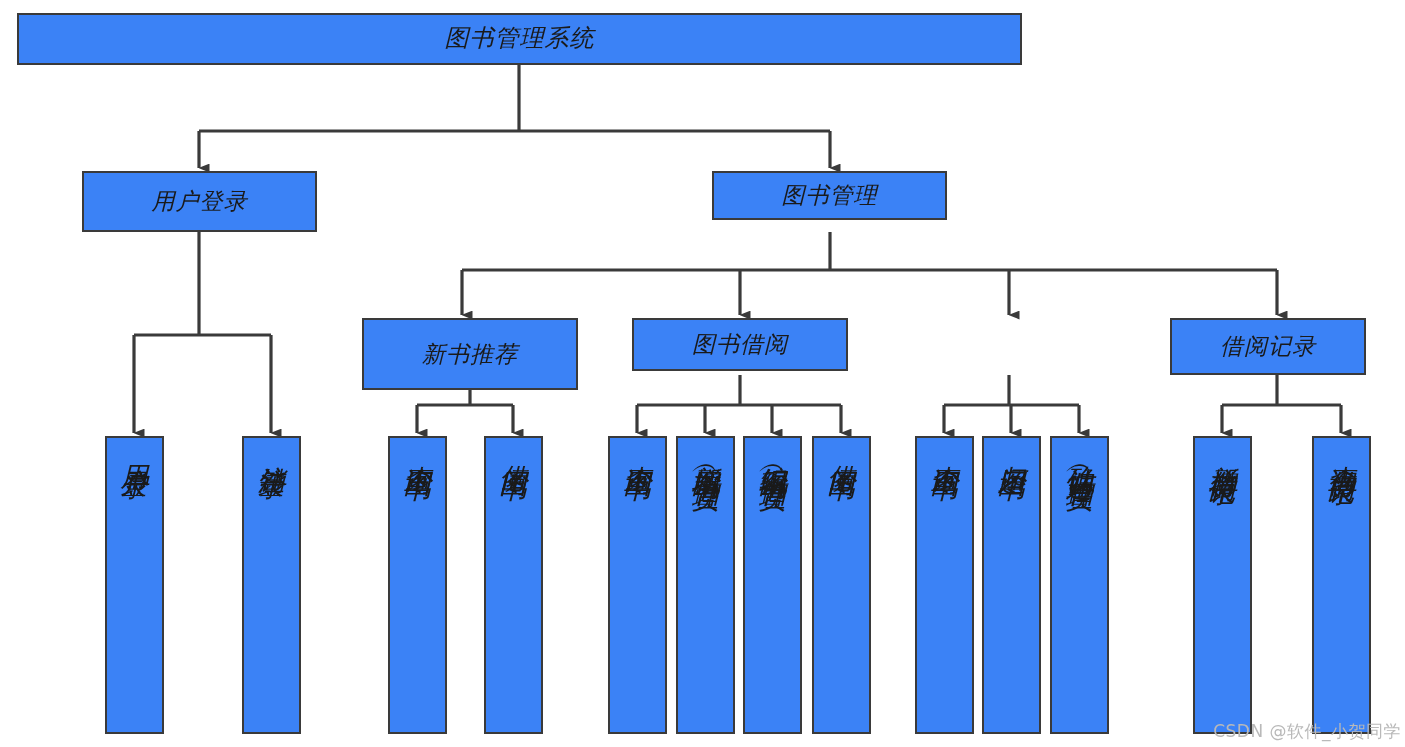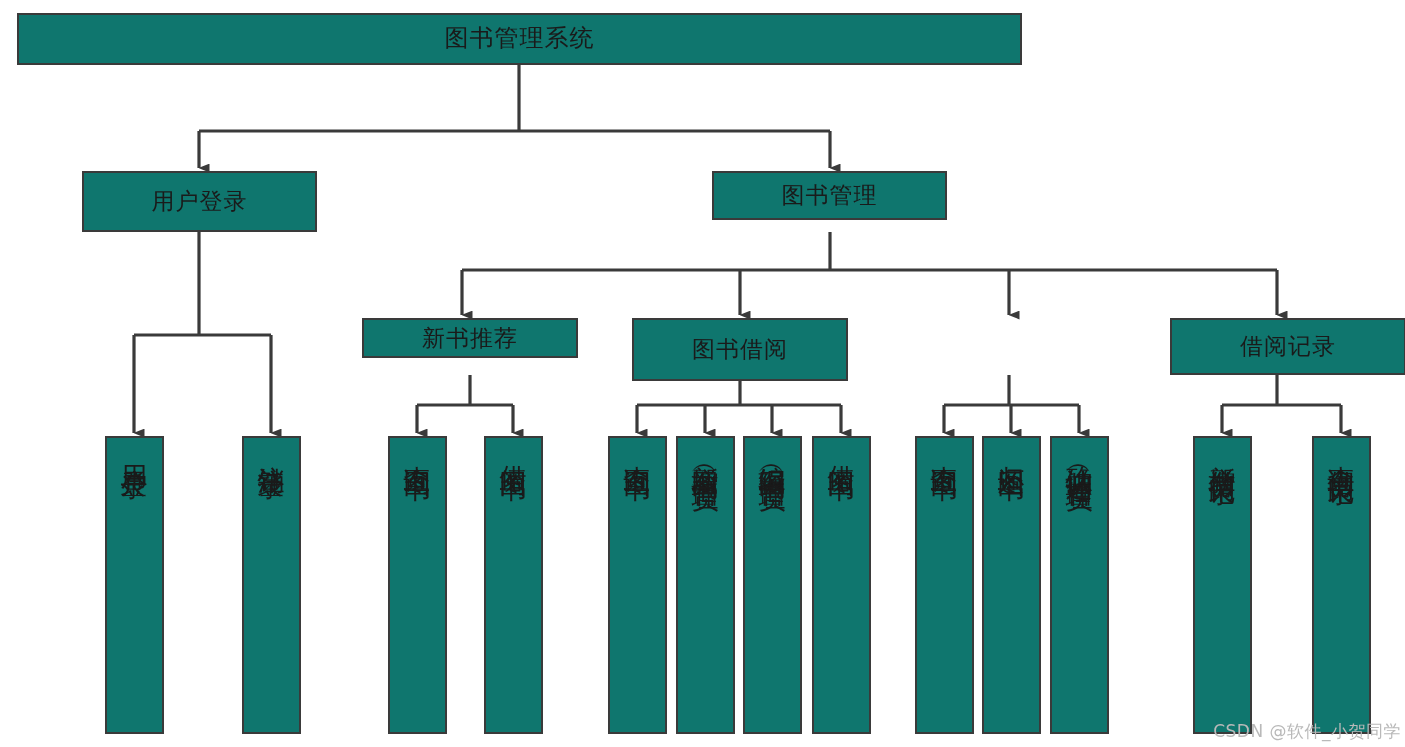--- a/index.html
+++ b/index.html
@@ -9,27 +9,28 @@
     background:#ffffff;
     font-family:"DejaVu Sans","Liberation Sans",sans-serif;
     overflow:hidden;
   }
   #diagram{position:relative;width:1405px;height:747px;}
   svg.wires{position:absolute;left:0;top:0;width:1405px;height:747px;pointer-events:none;}
 
   .node{
     position:absolute;
     box-sizing:border-box;
-    background:#0f766e;
+    background:#3b82f6;
     border:2.5px solid #3a3a3a;
     display:flex;
     align-items:center;
     justify-content:center;
     color:#1a1a1a;
     z-index:2;
+    font-style:italic;
   }
   .node .lbl{
     display:block;
     text-align:center;
     line-height:1.05;
     white-space:nowrap;
   }
   
   .node.h .lbl{
     font-size:23px;
@@ -122,27 +123,27 @@
     <span class="lbl">图书管理系统</span>
   </div>
 
   <div class="node h" style="left:82px;top:171px;width:235px;height:61px;">
     <span class="lbl">用户登录</span>
   </div>
   <div class="node h" style="left:712px;top:171px;width:235px;height:49px;">
     <span class="lbl">图书管理</span>
   </div>
 
-  <div class="node h" style="left:362px;top:318px;width:216px;height:40px;">
+  <div class="node h" style="left:362px;top:318px;width:216px;height:72px;">
     <span class="lbl">新书推荐</span>
   </div>
-  <div class="node h" style="left:632px;top:318px;width:216px;height:63px;">
+  <div class="node h" style="left:632px;top:318px;width:216px;height:53px;">
     <span class="lbl">图书借阅</span>
   </div>
-  <div class="node h" style="left:1170px;top:318px;width:236px;height:57px;">
+  <div class="node h" style="left:1170px;top:318px;width:196px;height:57px;">
     <span class="lbl">借阅记录</span>
   </div>
 
   <div class="node v" style="left:105px;top:436px;width:59px;height:298px;">
     <span class="lbl">用户登录</span>
   </div>
   <div class="node v" style="left:242px;top:436px;width:59px;height:298px;">
     <span class="lbl">注销登录</span>
   </div>
 

